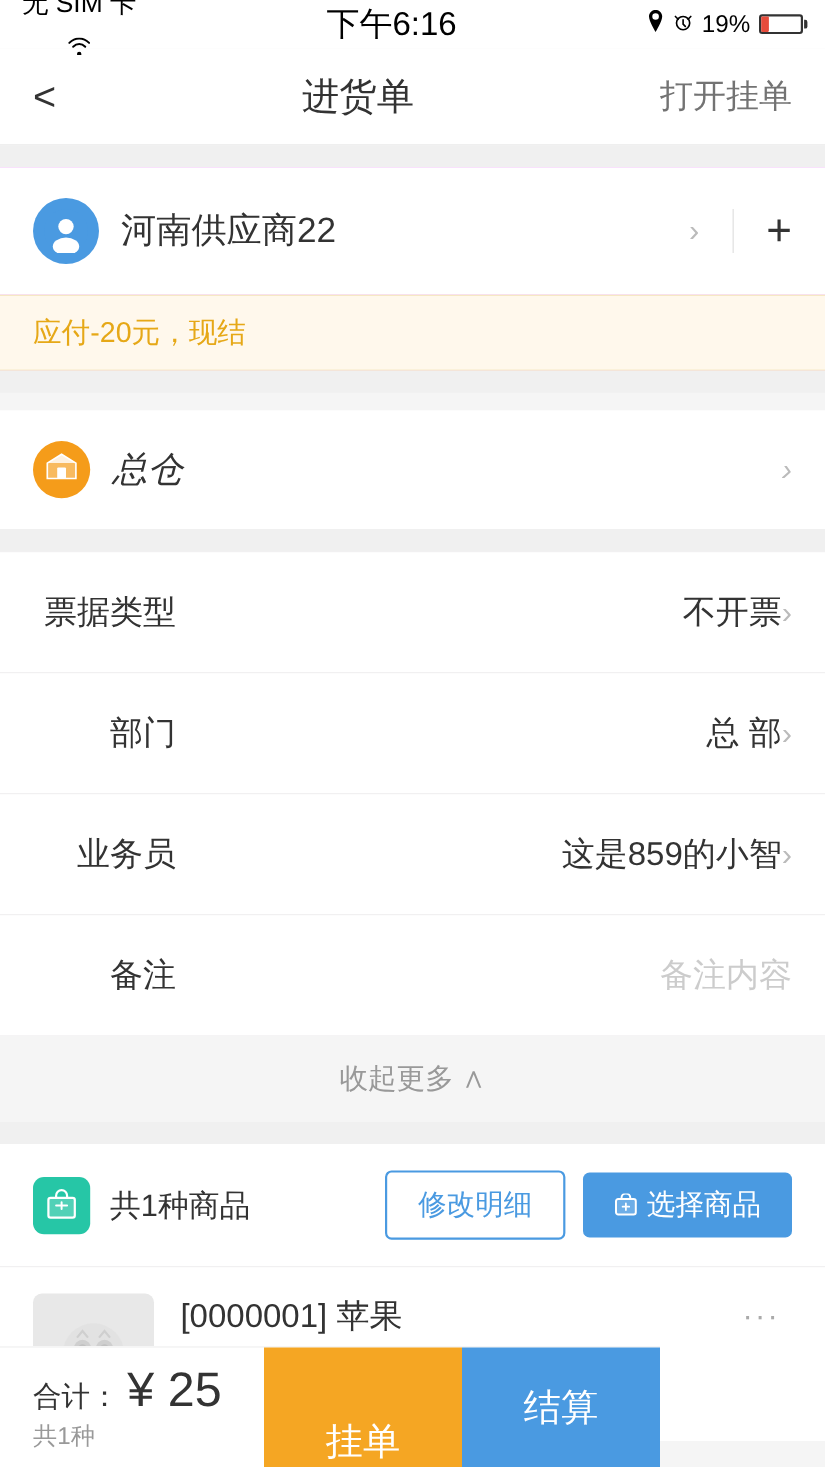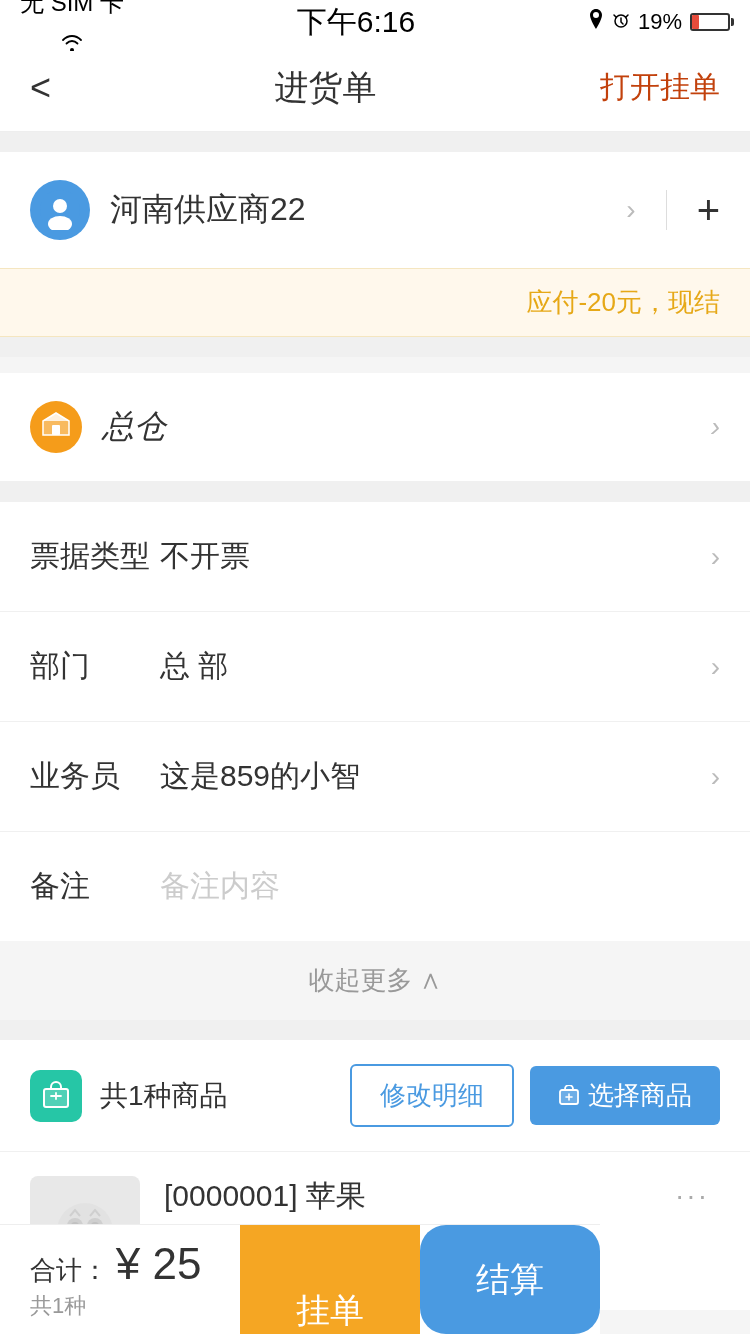--- a/index.html
+++ b/index.html
@@ -70,21 +70,21 @@
       color: #333;
       cursor: pointer;
     }
     .nav-title {
       font-size: 34px;
       font-weight: 500;
       color: #333;
     }
     .nav-action {
       font-size: 30px;
-      color: #c2410c;
+      color: #737373;
       cursor: pointer;
     }
 
     
     .divider-block {
       width: 750px;
       height: 20px;
       background: #f0f0f0;
     }
 
@@ -137,21 +137,20 @@
     }
 
     
     .alert-row {
       background: #fff8ec;
       padding: 16px 30px;
       font-size: 26px;
       color: #e6a817;
       border-top: 1px solid #f5e6c0;
       border-bottom: 1px solid #f5e6c0;
-      text-align: right;
     }
 
     
     .warehouse-row {
       background: #fff;
       display: flex;
       align-items: center;
       padding: 28px 30px;
       margin-top: 16px;
       font-style: italic;
@@ -176,20 +175,21 @@
       color: #bbb;
     }
 
     
     .field-row {
       background: #fff;
       display: flex;
       align-items: center;
       padding: 34px 30px;
       border-top: 1px solid #f0f0f0;
+      text-align: right;
     }
     .field-label {
       font-size: 30px;
       color: #333;
       width: 130px;
       flex-shrink: 0;
     }
     .field-value {
       flex: 1;
       font-size: 30px;
@@ -361,21 +361,20 @@
     }
     .btn-checkout {
       width: 180px;
       background: #4a9ae1;
       display: flex;
       align-items: center;
       justify-content: center;
       font-size: 34px;
       color: #fff;
       cursor: pointer;
-      border-radius: 26px;
     }
 
     .spacer-bottom { height: 110px; }
   </style>
 </head>
 <body>
 
 <div class="status-bar">
   <div class="status-left">
     <span>无 SIM 卡</span>

